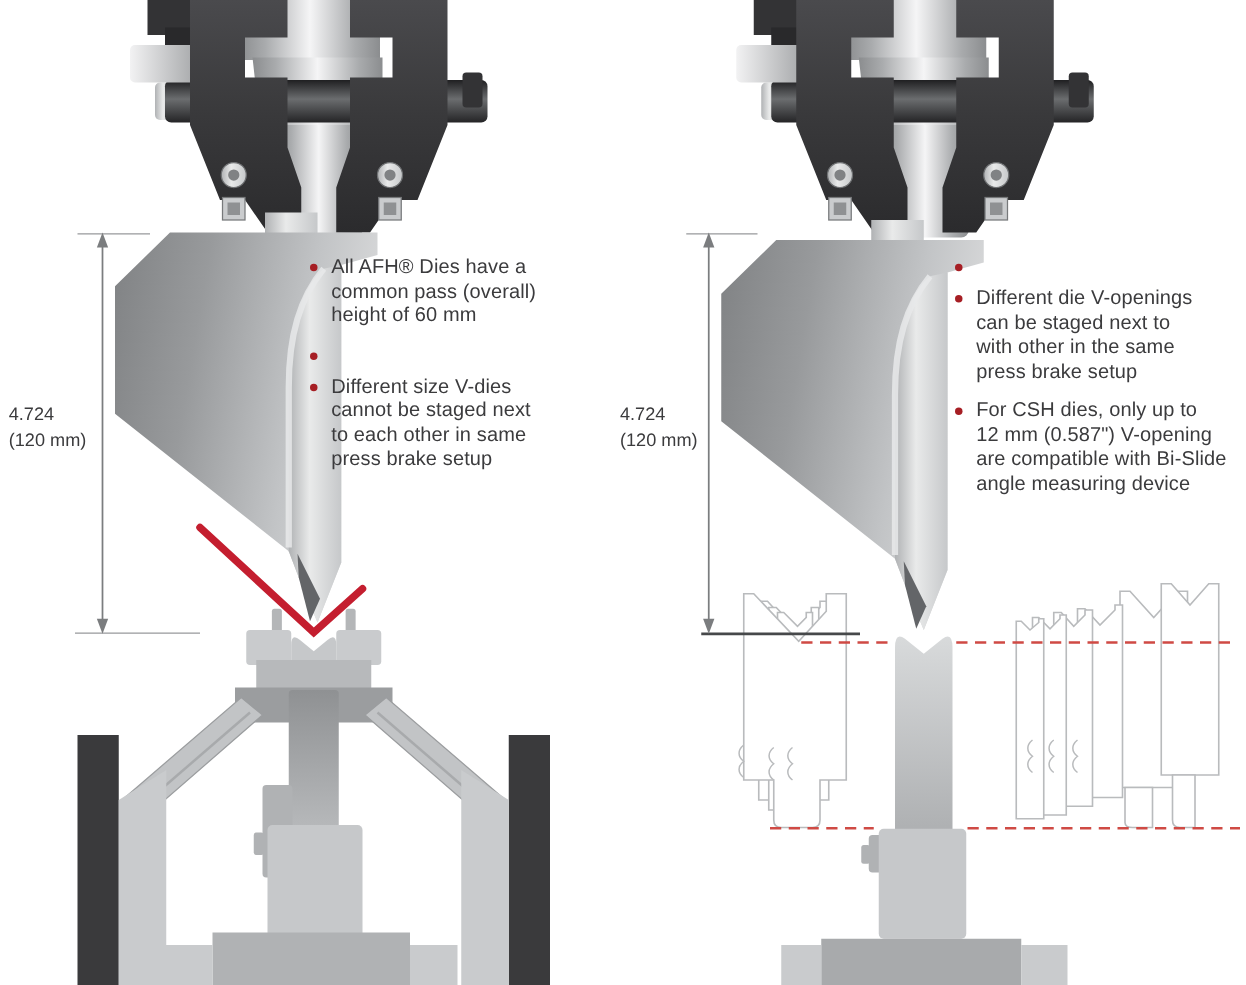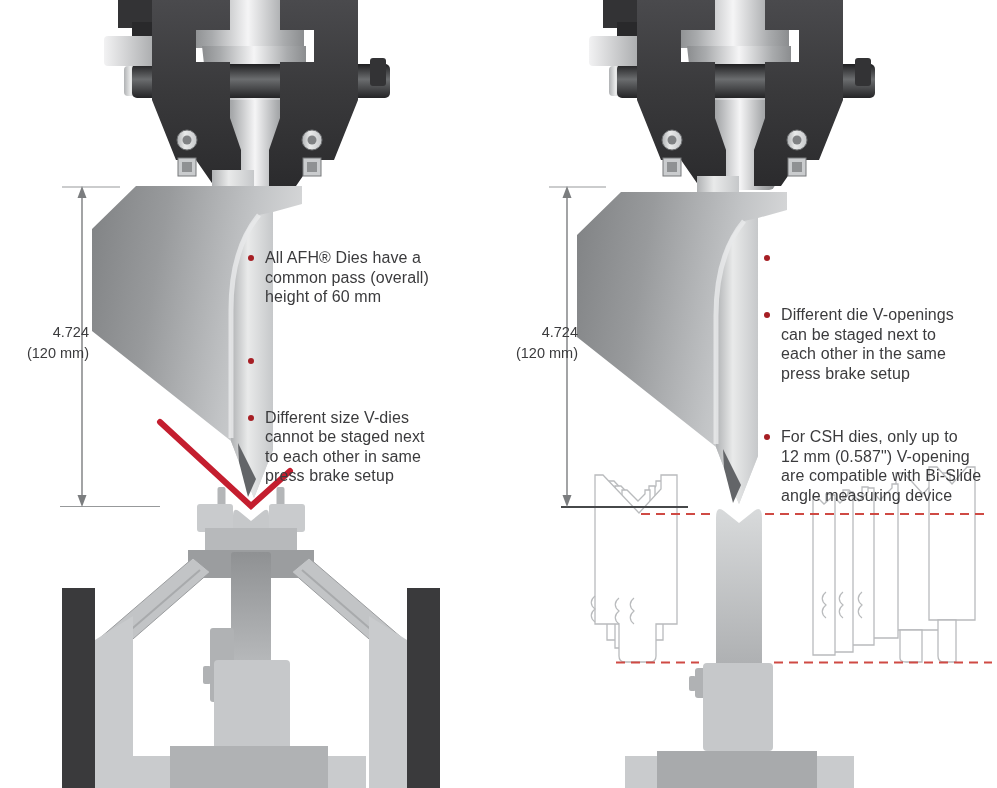--- a/index.html
+++ b/index.html
@@ -11,24 +11,24 @@
     --dim:#7b7d7f;
   }
   *{margin:0;padding:0;box-sizing:border-box;}
   html,body{background:#ffffff;}
   body{font-family:"Liberation Sans", sans-serif;}
   .stage{position:relative;width:997px;height:788px;background:#fff;overflow:hidden;}
   .stage svg{position:absolute;left:0;top:0;}
   .notes{position:absolute;width:248px;color:var(--text);font-size:16px;line-height:19.5px;}
   .notes-left{left:248px;top:204px;}
   .notes-right{left:764px;top:204px;}
-  .note{display:flex;margin-bottom:12px;margin-top:44px;}
+  .note{display:flex;margin-bottom:12px;}
   .dot{flex:0 0 auto;width:6px;height:6px;border-radius:50%;background:var(--bullet-red);margin:7px 11px 0 0;}
   .note-text{white-space:pre-line;letter-spacing:0.1px;}
-  .dim-label{position:absolute;width:82px;text-align:right;color:var(--text);font-size:14.5px;line-height:21px;}
+  .dim-label{position:absolute;width:82px;text-align:left;color:var(--text);font-size:14.5px;line-height:21px;}
   .dim-label-left{left:7px;top:322px;}
   .dim-label-right{left:496px;top:322px;}
   .red-stroke{stroke:var(--accent-red);}
   .red-dash{stroke:var(--dashed-red);stroke-width:2;stroke-dasharray:9 6;fill:none;}
   .outl{fill:#ffffff;stroke:var(--outline);stroke-width:1.3;}
   .grip{fill:none;stroke:var(--outline);stroke-width:1.2;}
   .dimline{stroke:var(--dim);stroke-width:1.4;fill:none;}
   .dimarrow{fill:var(--dim);}
   .extline{stroke:#97999b;stroke-width:1;}
 </style>
@@ -237,21 +237,21 @@
 </div>
 
 <div class="notes notes-right">
   <div class="note">
     <span class="dot"></span>
   </div>
   <div class="note">
     <span class="dot"></span>
     <div class="note-text">Different die V-openings
 can be staged next to
-each other in the same
+with other in the same
 press brake setup</div>
   </div>
   <div class="note">
     <span class="dot"></span>
     <div class="note-text">For CSH dies, only up to
 12 mm (0.587") V-opening
 are compatible with Bi-Slide
 angle measuring device</div>
   </div>
 </div>

